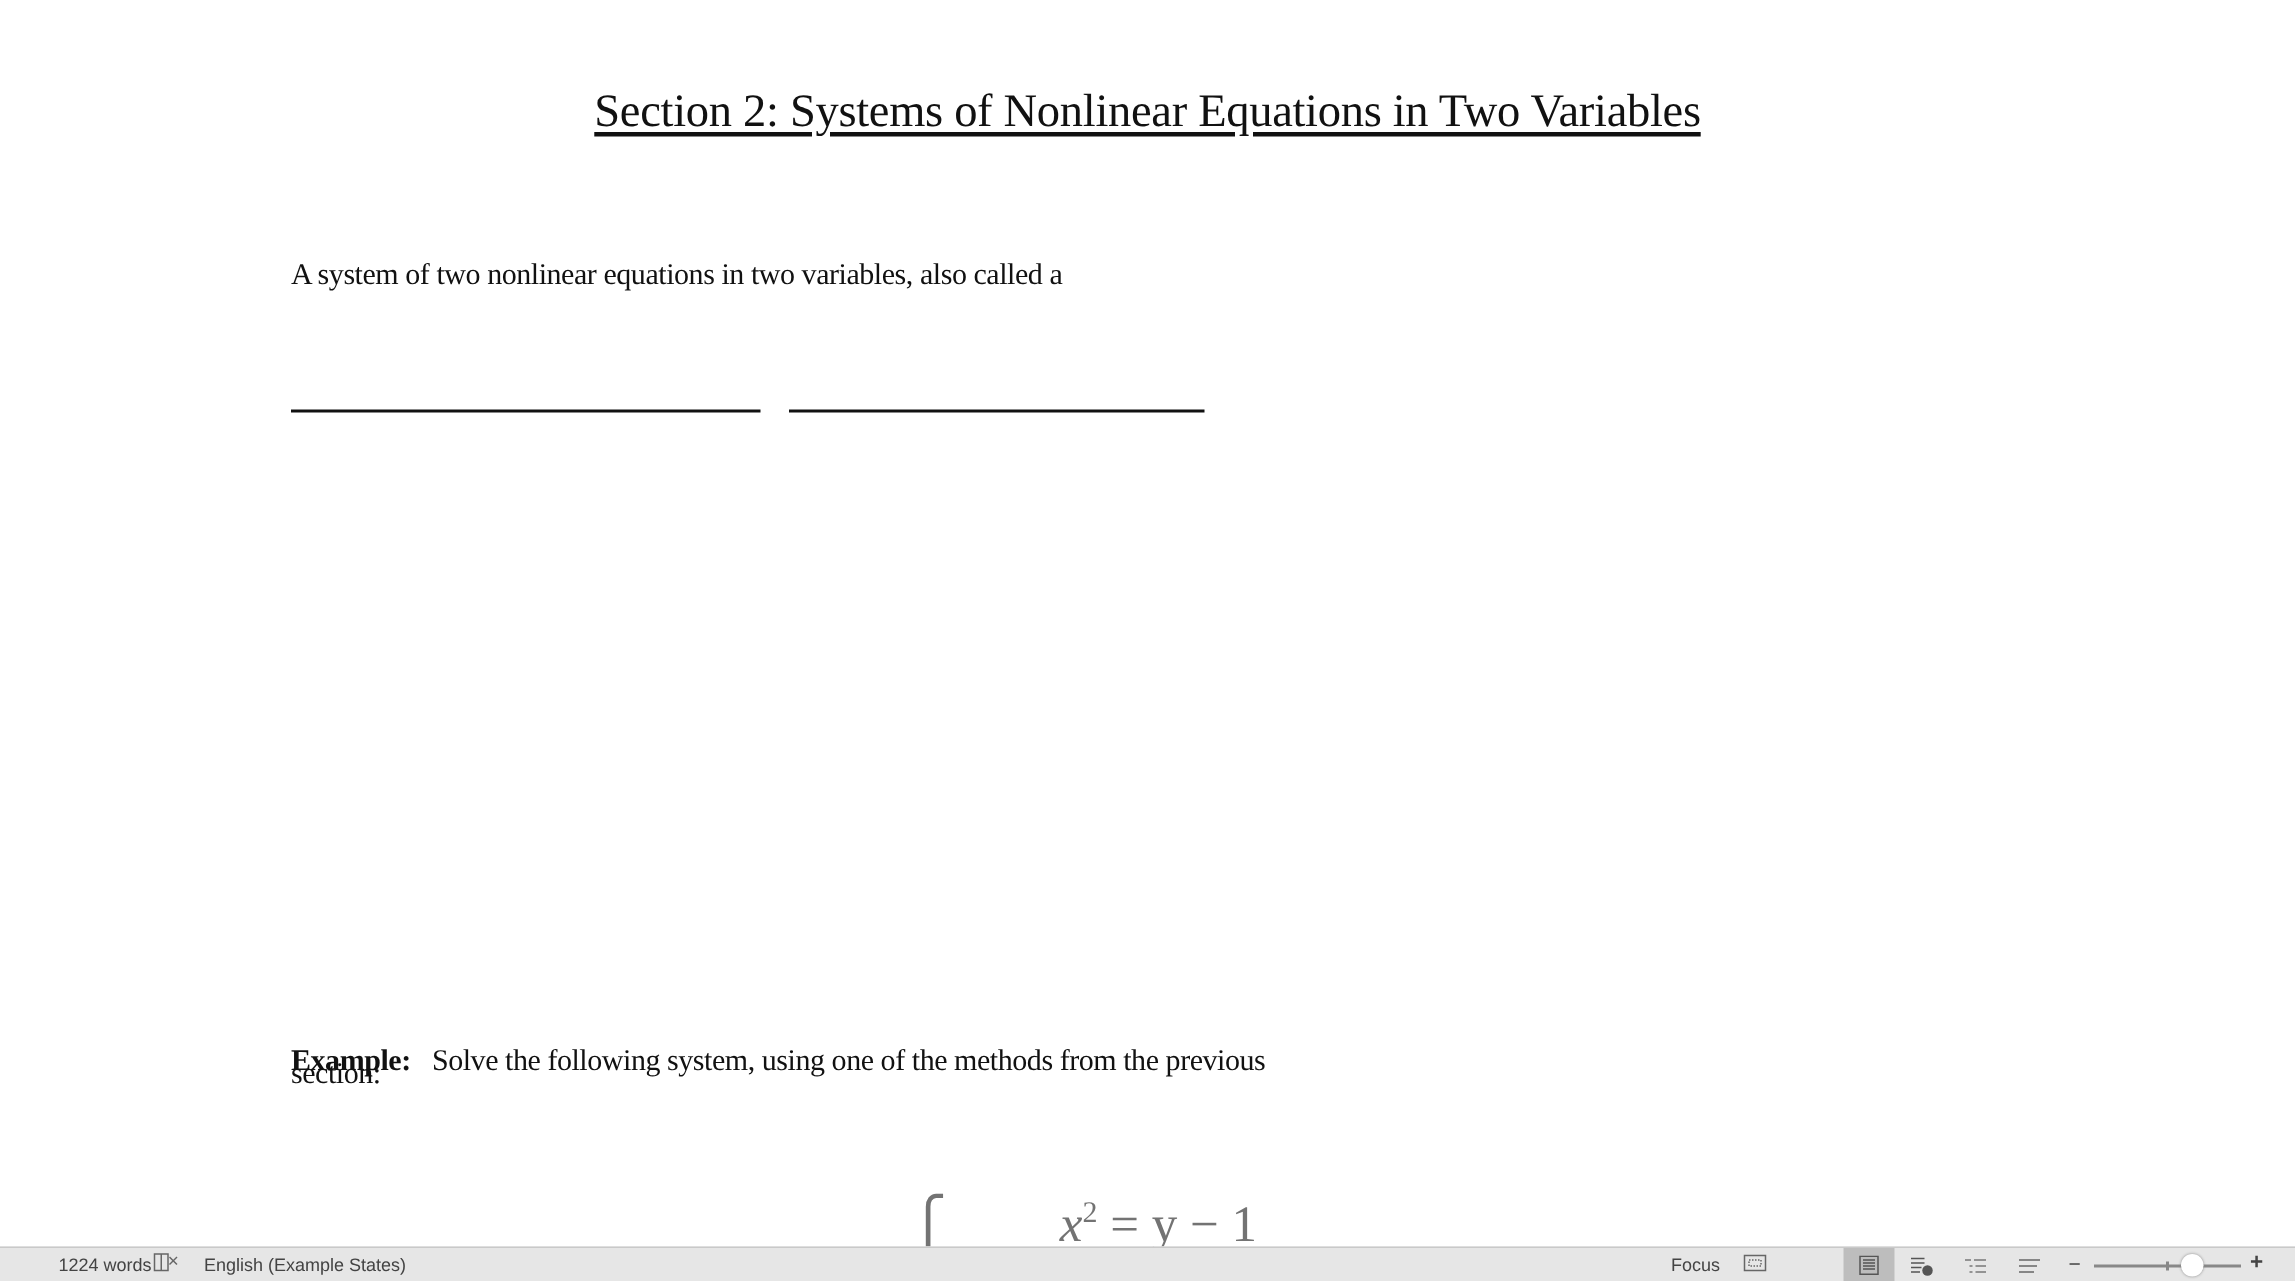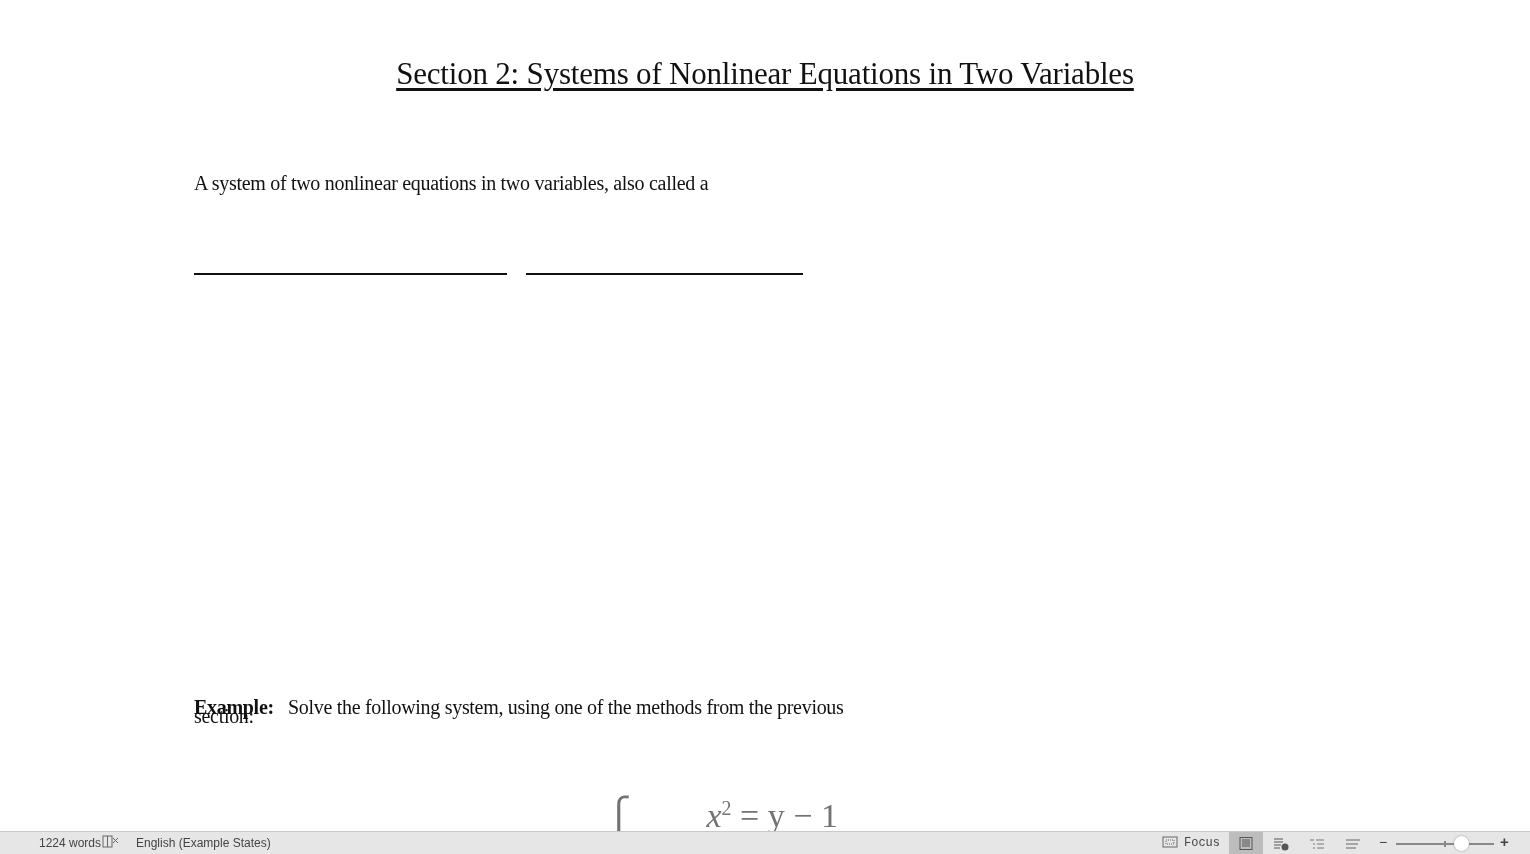--- a/index.html
+++ b/index.html
@@ -78,21 +78,21 @@
       </svg>
   </span>
   <span class="sb-item" style="left:136px;">English (Example States)</span>
 
   <span class="sb-item" style="left:1162px;top:3px;">
     <svg width="16" height="14" viewBox="0 0 16 14">
         <rect x="1" y="2" width="14" height="10" fill="none" stroke="#666"></rect>
         <rect x="4" y="5" width="8" height="4" fill="none" stroke="#666" stroke-dasharray="1,1"></rect>
       </svg>
   </span>
-  <span class="sb-item" style="left:1184px;font-family:Liberation Mono, monospace;">Focus</span>
+  <span class="sb-item" style="left:1114px;">Focus</span>
 
   <div class="view-btn active" style="left:1229px;">
     <svg width="14" height="13" viewBox="0 0 14 13">
         <rect x="1" y="0.5" width="12" height="12" fill="none" stroke="#555"></rect>
         <line x1="3" y1="3" x2="11" y2="3" stroke="#555"></line>
         <line x1="3" y1="5" x2="11" y2="5" stroke="#555"></line>
         <line x1="3" y1="7" x2="11" y2="7" stroke="#555"></line>
         <line x1="3" y1="9" x2="11" y2="9" stroke="#555"></line>
       </svg>
   </div>

